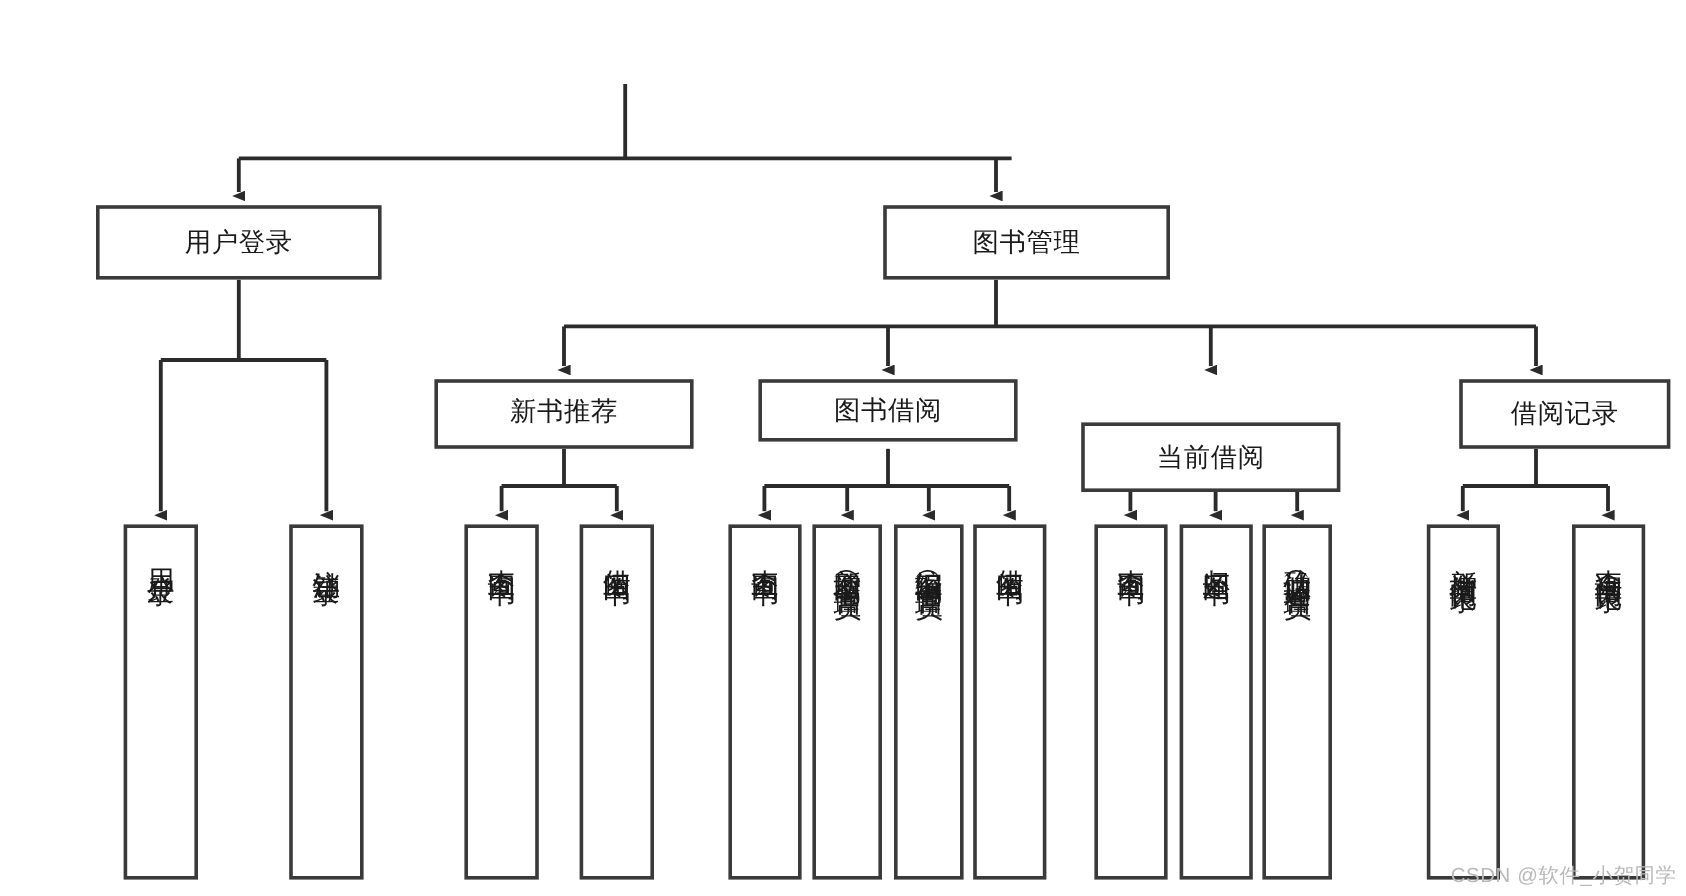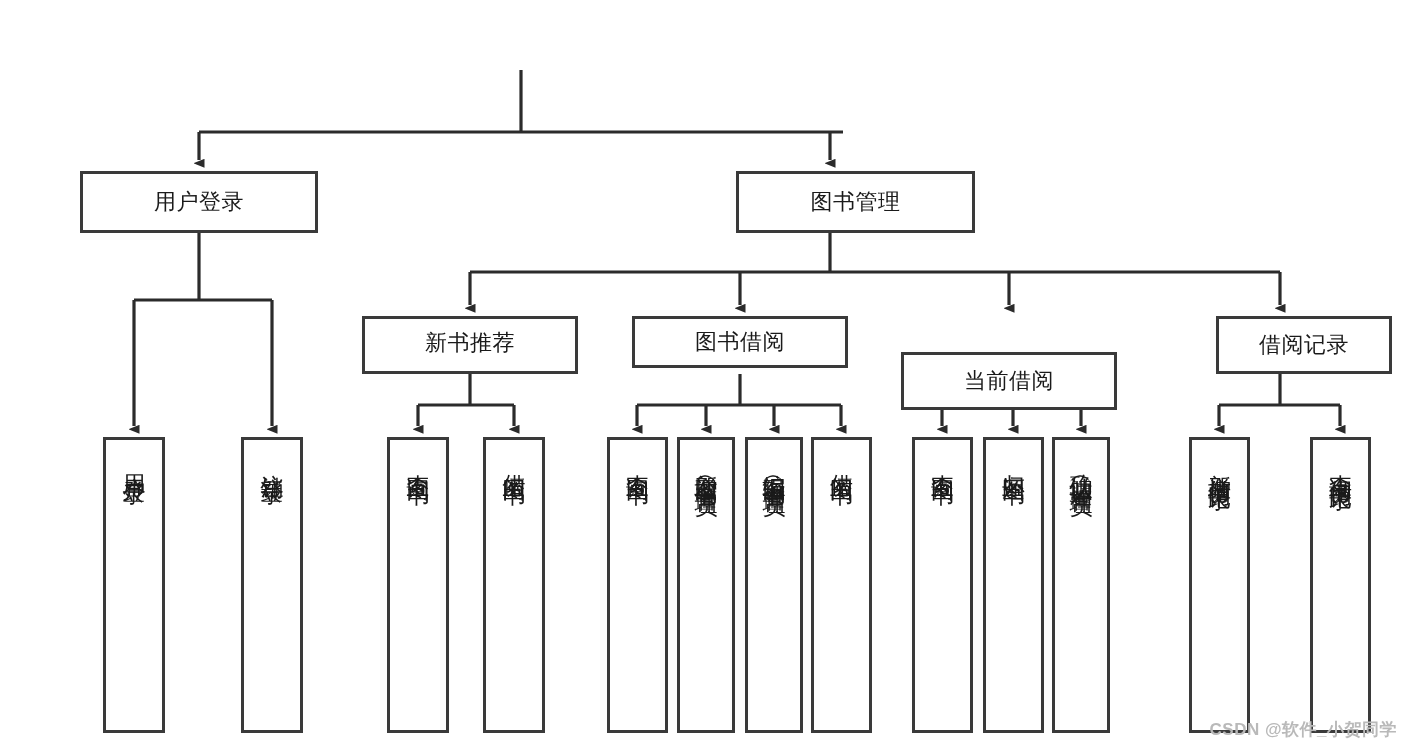--- a/index.html
+++ b/index.html
@@ -57,21 +57,20 @@
   }
   #watermark {
     position: absolute;
     right: 8px;
     bottom: 6px;
     font-size: 17px;
     color: #b9b9b9;
     letter-spacing: 0.5px;
     white-space: nowrap;
     pointer-events: none;
-    font-weight: bold;
   }
 </style>
 </head>
 <body>
 
 <div id="canvas">
 
   <svg id="edges" viewBox="0 0 1405 747" xmlns="http://www.w3.org/2000/svg">
     <defs>
       <marker id="arrow" markerWidth="9" markerHeight="11" refX="1.2" refY="5.5" orient="auto" markerUnits="userSpaceOnUse">

